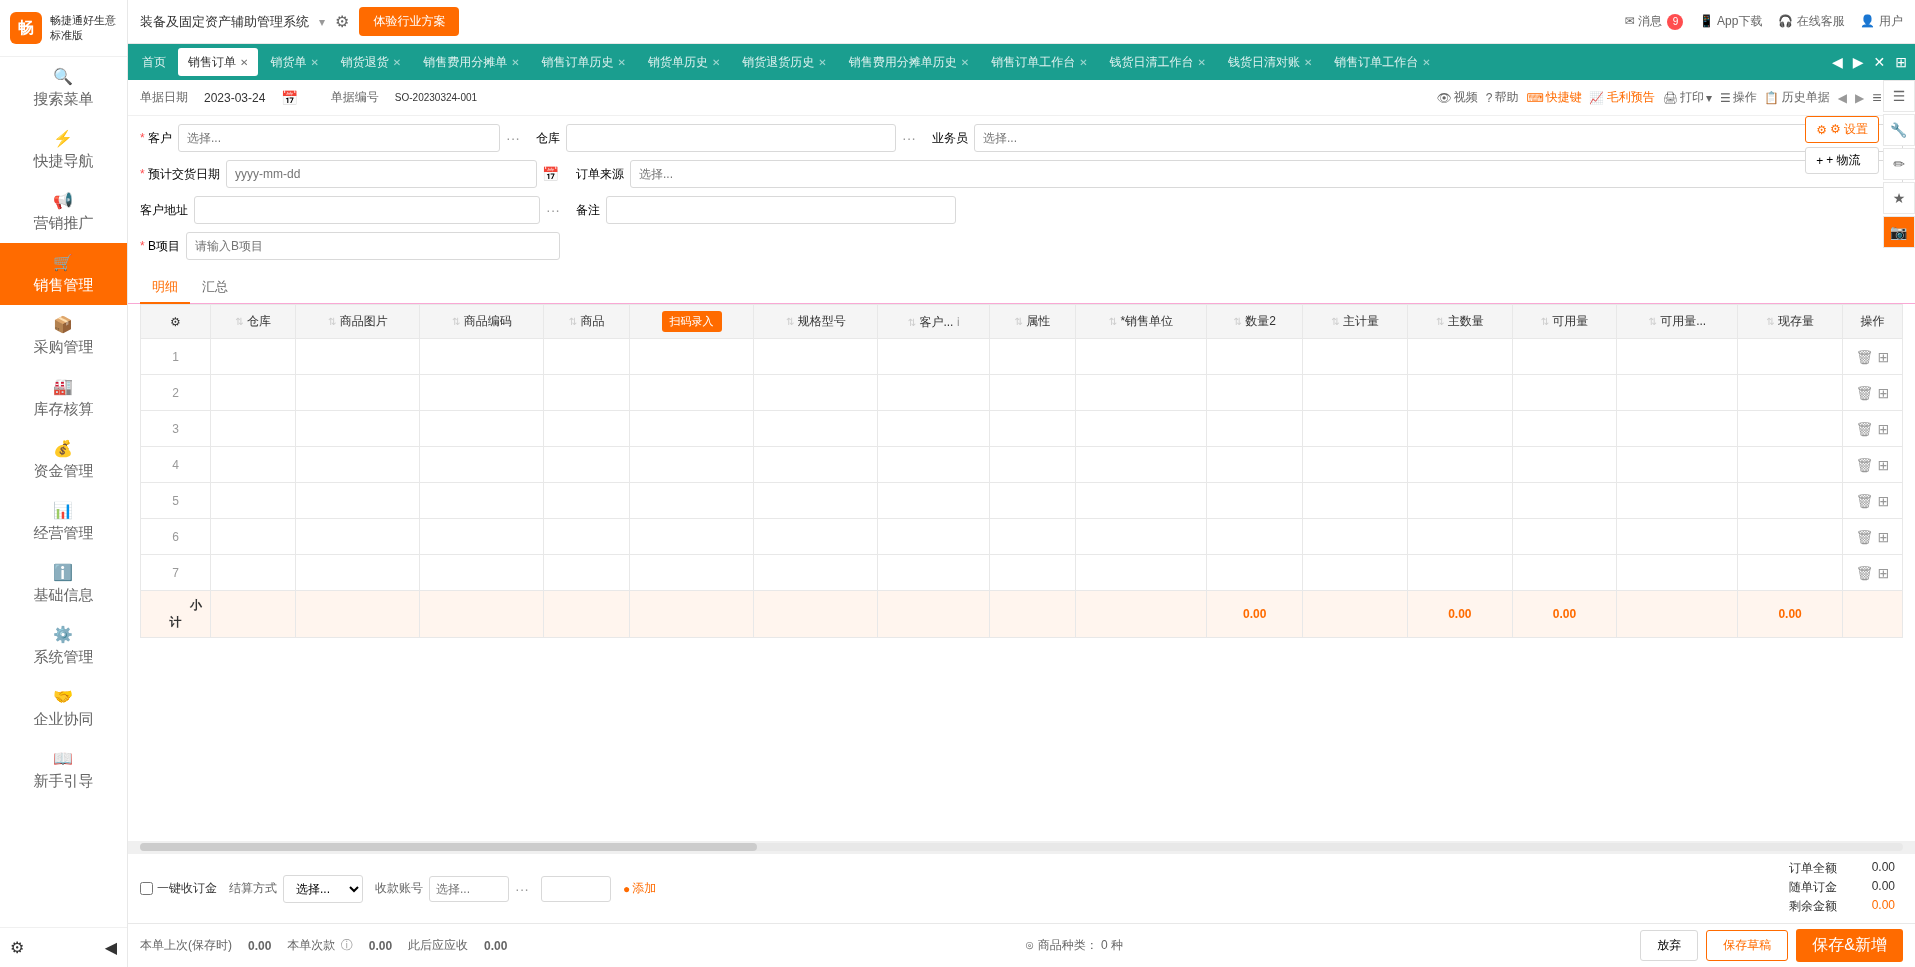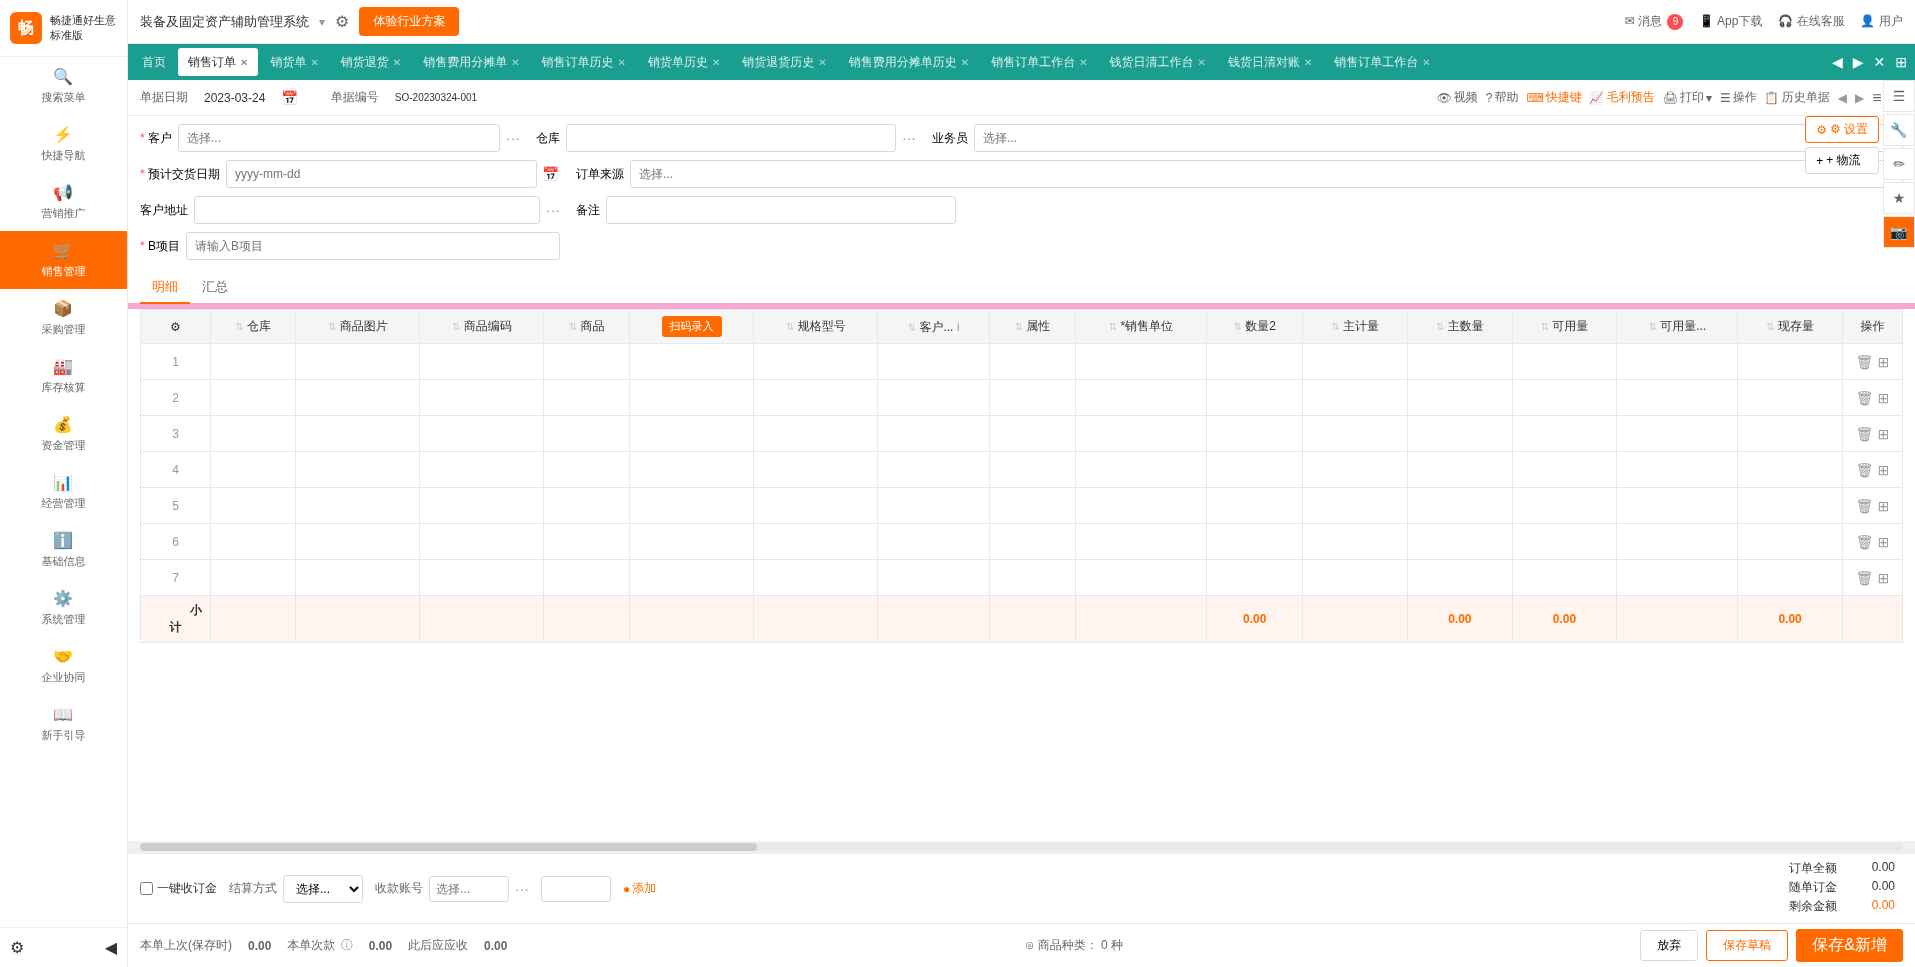--- a/index.html
+++ b/index.html
@@ -19,21 +19,21 @@
       display: flex; align-items: center; justify-content: center; color: white; font-size: 16px; font-weight: bold;
     }
     .logo-text { font-size: 11px; color: #333; line-height: 1.4; }
     .sidebar-nav { flex: 1; overflow-y: auto; }
     .nav-item {
       display: flex; flex-direction: column; align-items: center; padding: 10px 8px;
       cursor: pointer; color: #666; transition: all 0.2s; gap: 4px;
     }
     .nav-item.active { background: #ff6b00; color: white; }
     .nav-item .nav-icon { font-size: 16px; }
-    .nav-item .nav-label { font-size: 11px; text-align: center; }
+    .nav-item .nav-label { font-size: 15px; text-align: center; }
     .sidebar-bottom {
       padding: 10px; border-top: 1px solid #f0f0f0;
       display: flex; justify-content: space-between; align-items: center;
     }
 
     
     .main-content {
       margin-left: 128px; height: 100%; display: flex; flex-direction: column;
     }
 
@@ -87,21 +87,21 @@
       border: 1px solid #d9d9d9; border-radius: 3px; padding: 4px 8px;
       font-size: 12px; flex: 1; height: 28px; outline: none; color: #999;
     }
     .dots { color: #999; font-size: 14px; cursor: pointer; }
     .form-select {
       border: 1px solid #d9d9d9; border-radius: 3px; padding: 4px 8px;
       font-size: 12px; height: 28px; outline: none; background: white;
     }
 
     
-    .detail-tabs { display: flex; border-bottom: 6px solid #f9a8d4; padding: 0 12px; margin-top: 4px; }
+    .detail-tabs { display: flex; border-bottom: 1px solid #f9a8d4; padding: 0 12px; margin-top: 4px; }
     .detail-tab {
       padding: 6px 12px; cursor: pointer; font-size: 13px; color: #666;
       border-bottom: 2px solid transparent; margin-bottom: -1px;
     }
     .detail-tab.active { color: #ff6b00; border-bottom-color: #ff6b00; }
 
     
     .table-wrapper { flex: 1; overflow: auto; padding: 0 12px; }
     .data-table {
       width: 100%; border-collapse: collapse; font-size: 12px;

